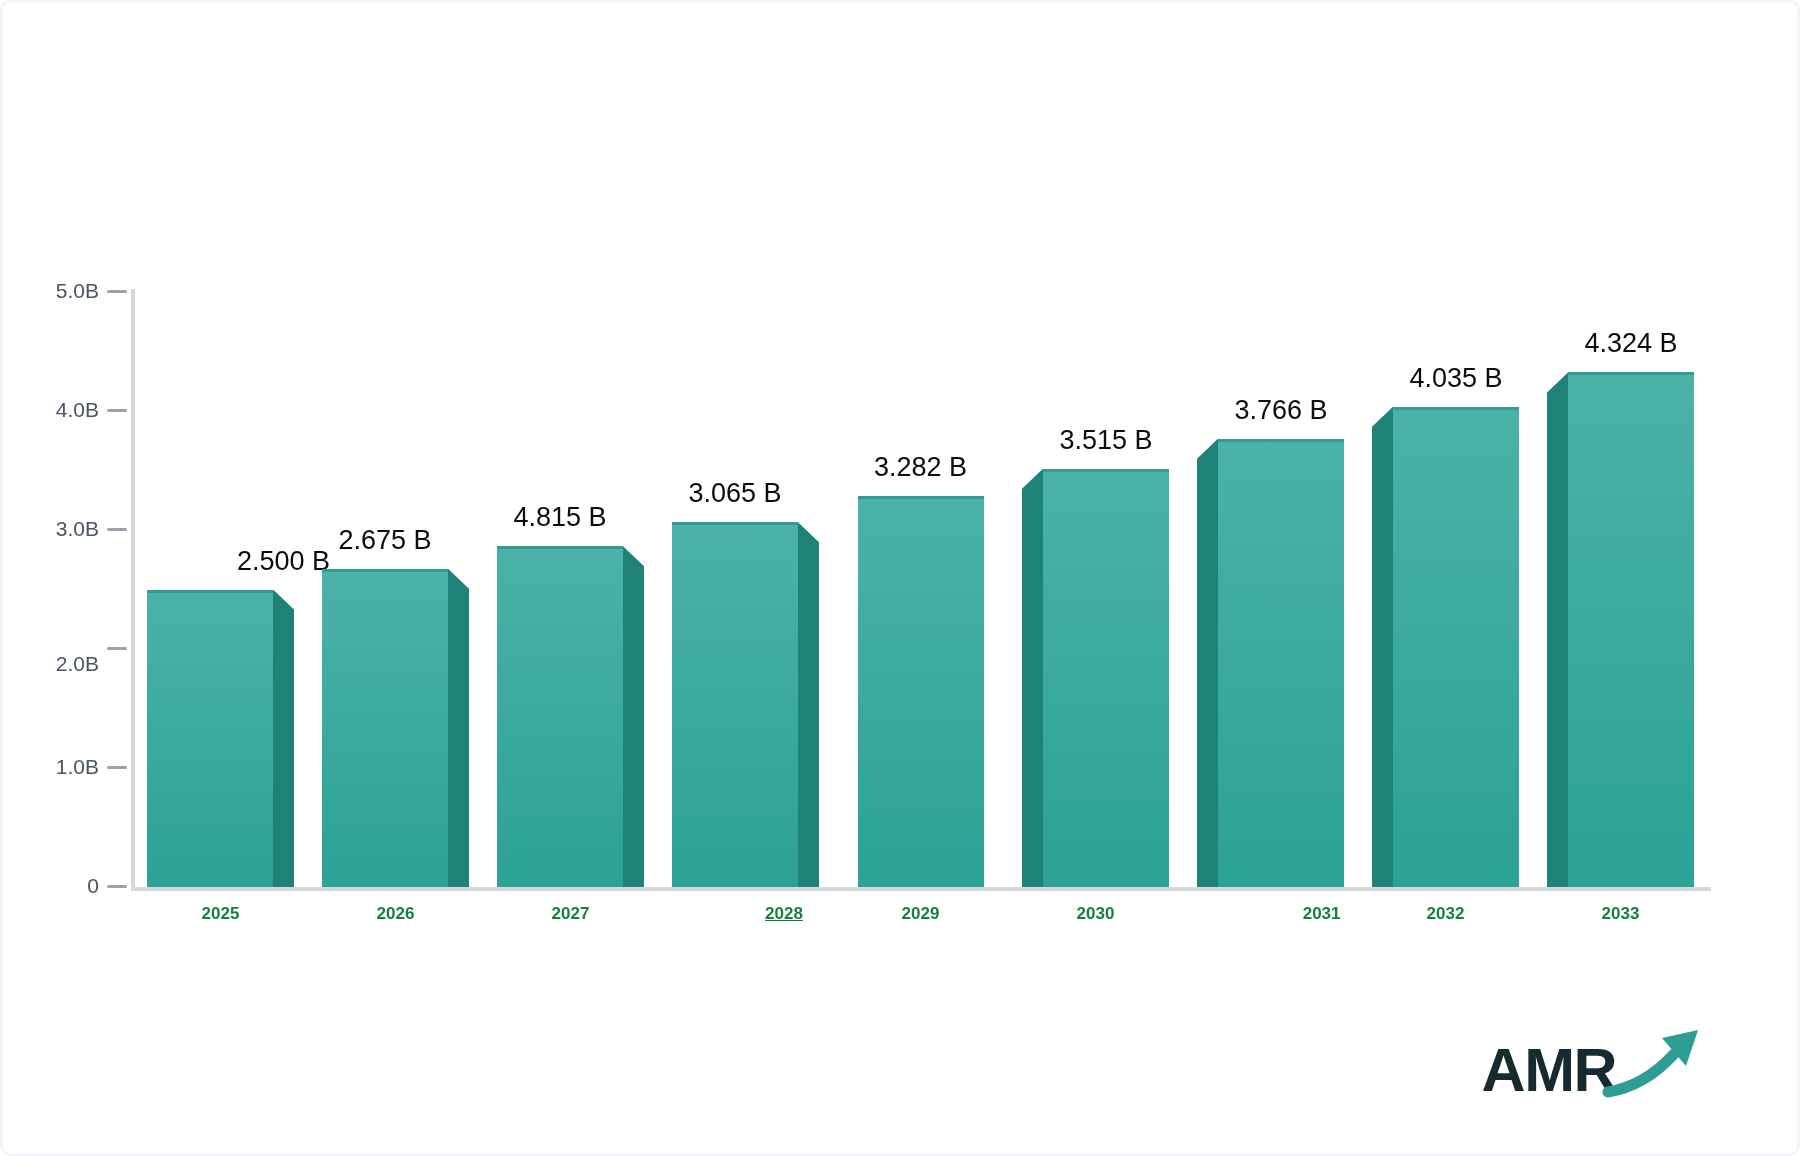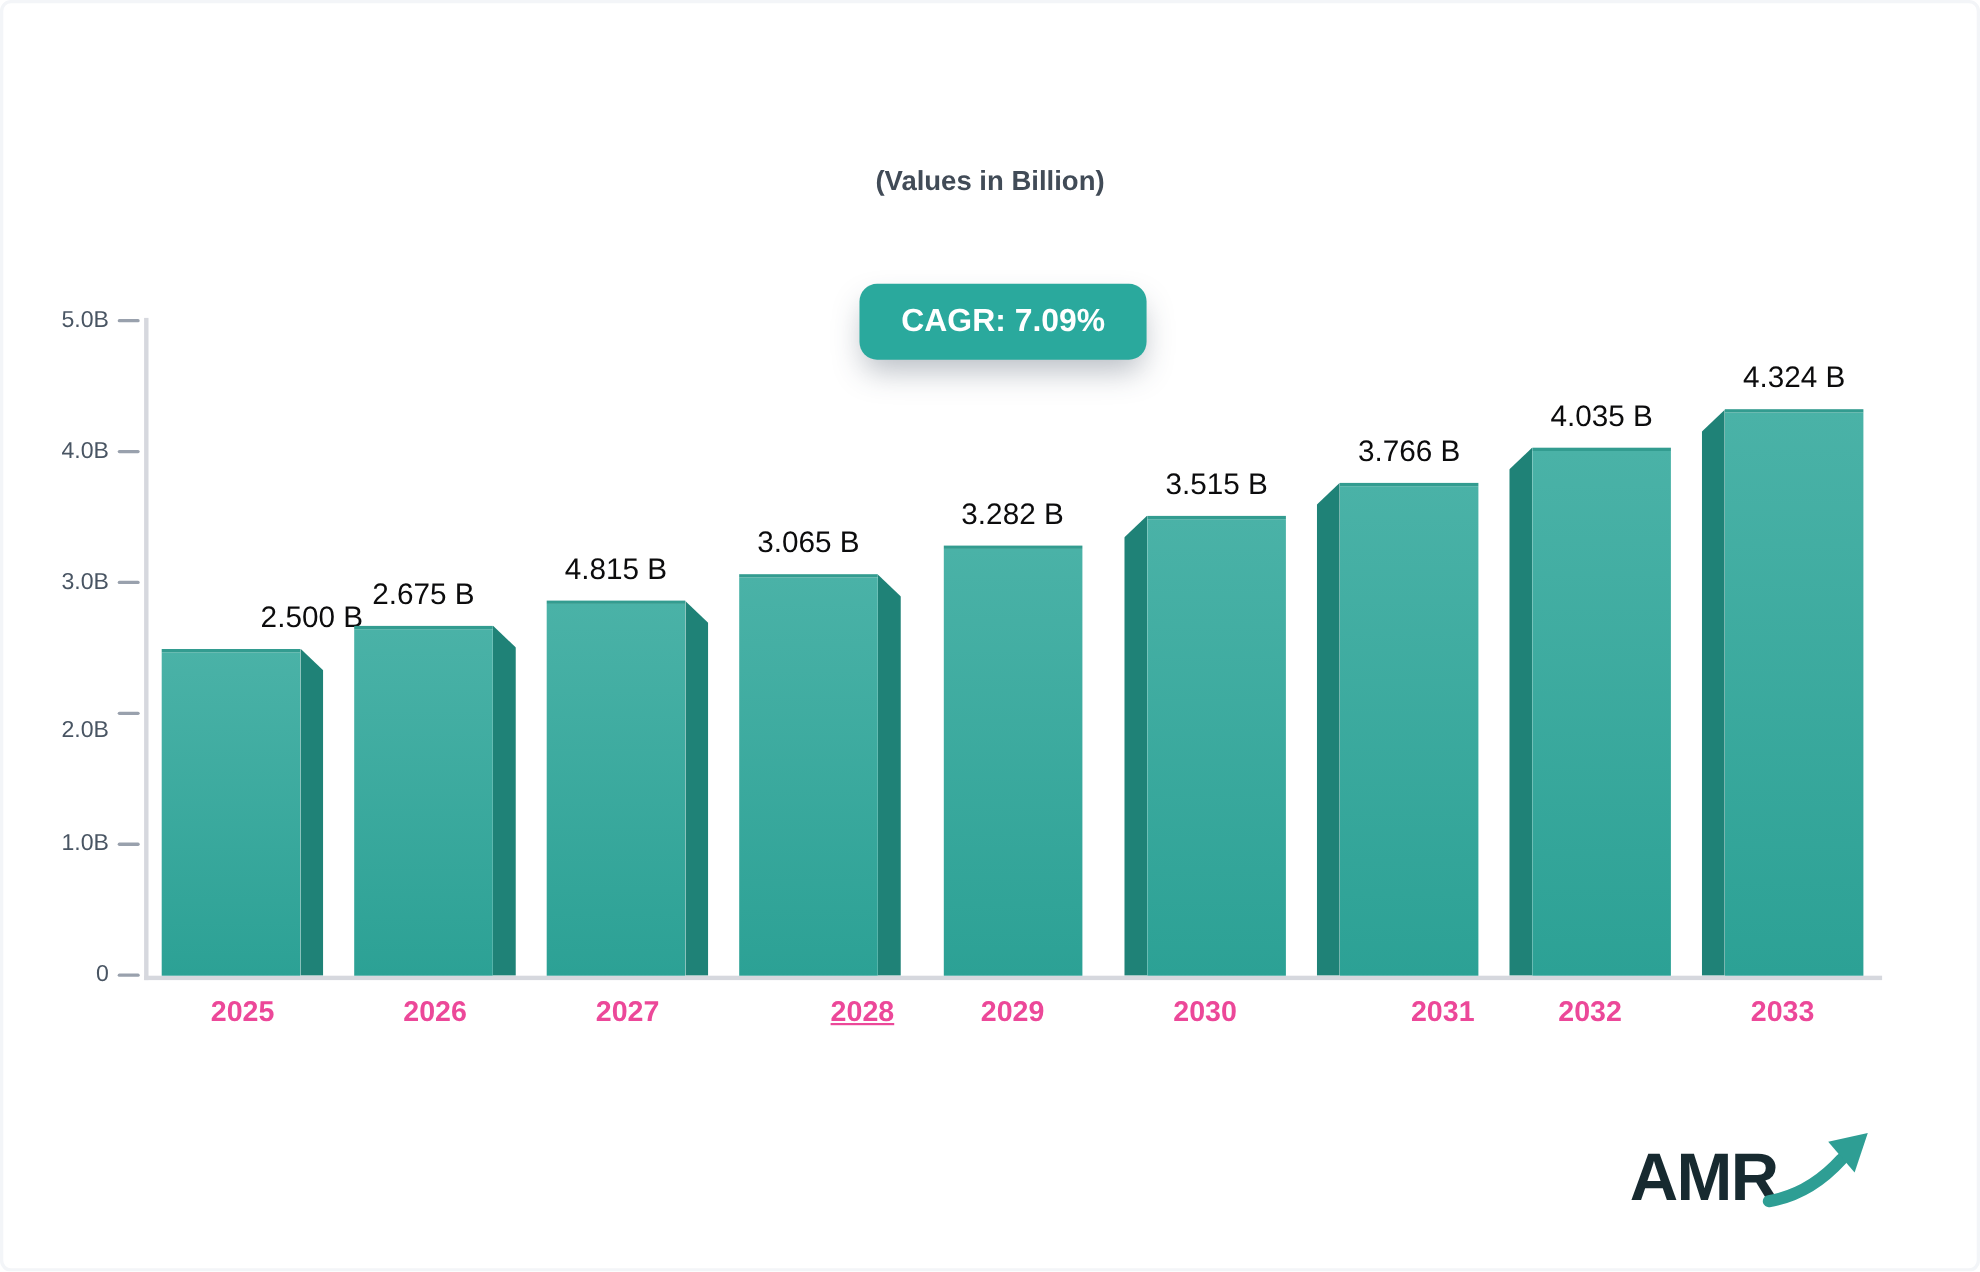--- a/index.html
+++ b/index.html
@@ -41,39 +41,37 @@
   }
   .bar-side{position:absolute;background:#1f8277;}
   .bar-side.right{clip-path:polygon(0 0,100% 20px,100% 100%,0 100%);}
   .bar-side.left{clip-path:polygon(0 20px,100% 0,100% 100%,0 100%);}
   .bar-value-label{
     position:absolute;width:240px;text-align:center;
     font-size:27px;font-weight:500;color:#0c0c0d;
   }
   .x-label{
     position:absolute;width:140px;text-align:center;top:901px;
-    font-size:26px;font-weight:600;color:#ec4899;
+    font-size:17px;font-weight:600;color:#15803d;
   }
   .amr-logo{
     position:absolute;right:95px;bottom:52px;
     display:flex;align-items:center;
   }
   .amr-logo .amr-text{
     font-size:61px;font-weight:800;color:#172a30;letter-spacing:-1.5px;line-height:1;
   }
   .amr-logo svg{margin-left:-14px;margin-top:-16px;}
 </style>
 </head>
 <body>
 
 <div class="card">
 
-  <h2 class="chart-subtitle">(Values in Billion)</h2>
 
-  <div class="cagr-badge">CAGR: 7.09%</div>
 
   <div class="axis-v"></div>
   <div class="axis-h"></div>
 
   <div class="plot" id="plot">
       <div class="y-tick-dash" style="left: -26px; top: 593px;"></div>
       <div class="y-tick-label" style="left: -114px; top: 582px;">0</div>
       <div class="y-tick-dash" style="left: -26px; top: 474px;"></div>
       <div class="y-tick-label" style="left: -114px; top: 463px;">1.0B</div>
       <div class="y-tick-dash" style="left: -26px; top: 355px;"></div>

